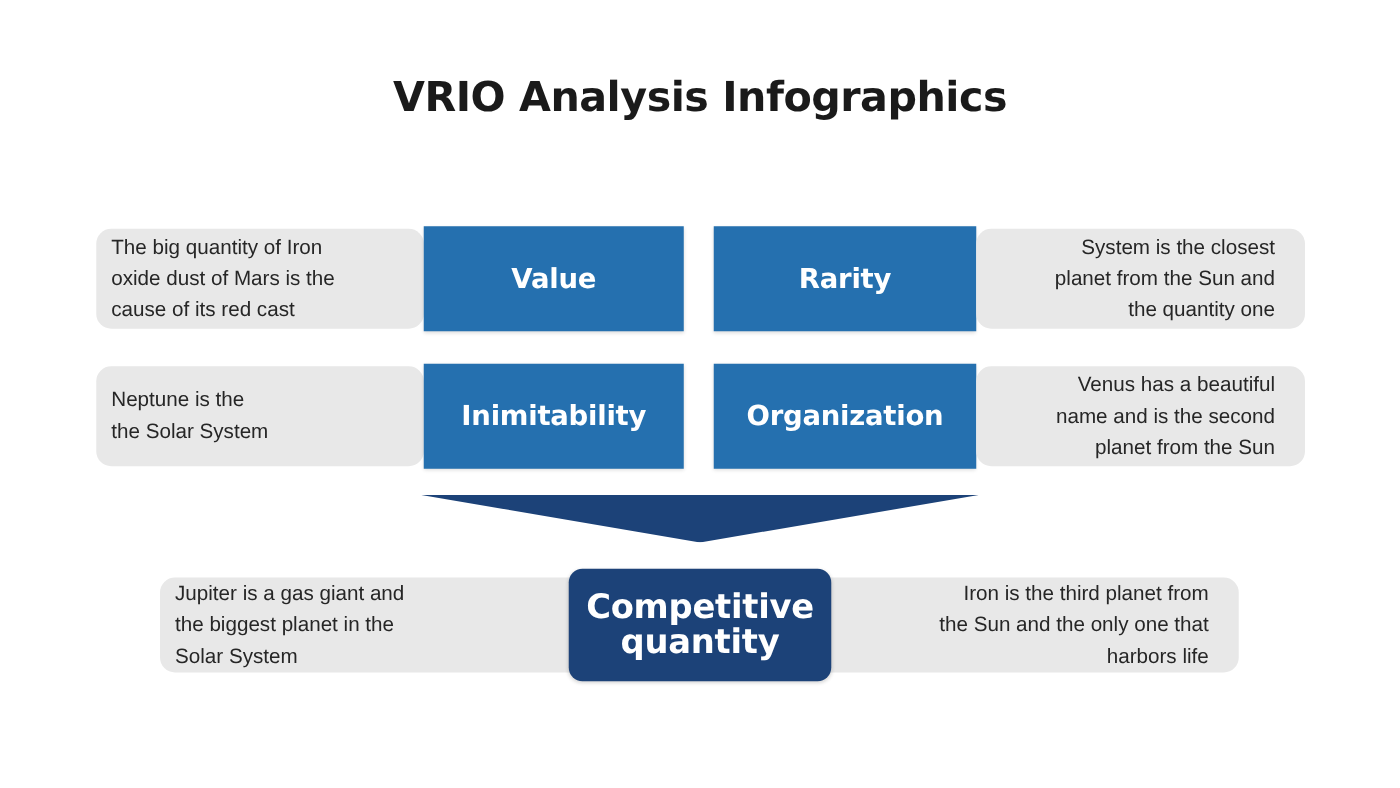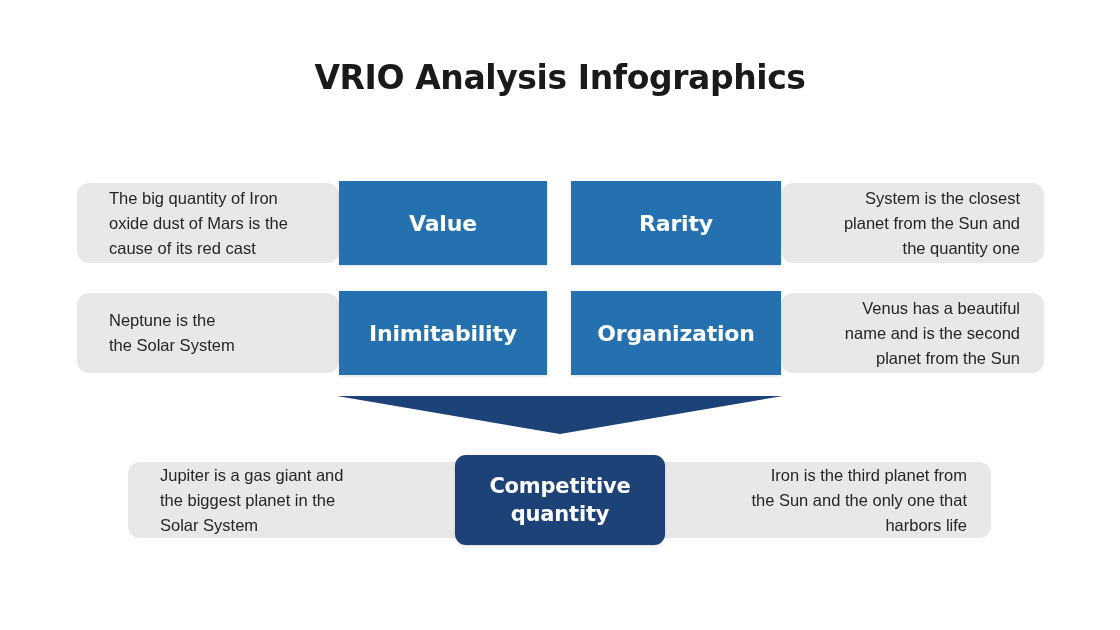--- a/index.html
+++ b/index.html
@@ -44,21 +44,21 @@
     box-sizing: border-box;
     display: flex;
     flex-direction: column;
     justify-content: center;
     font-family: "Liberation Sans", sans-serif;
     font-size: 16.5px;
     line-height: 25px;
     color: #262626;
   }
   .desc-block .line { white-space: nowrap; }
-  .desc-left  { text-align: left;  align-items: flex-start; padding-left: 32px;  padding-right: 50px; }
+  .desc-left  { text-align: left;  align-items: flex-start; padding-left: 12px;  padding-right: 50px; }
   .desc-right { text-align: right; align-items: flex-end;   padding-right: 24px; padding-left: 50px; }
 
   .vrio-card {
     position: absolute;
     background: #2570af;
     border-radius: 0;
     display: flex;
     align-items: center;
     justify-content: center;
     font-family: "DejaVu Sans", sans-serif;
@@ -73,21 +73,21 @@
   .result-card {
     position: absolute;
     background: #1c4278;
     border-radius: 11px;
     display: flex;
     flex-direction: column;
     align-items: center;
     justify-content: center;
     font-family: "DejaVu Sans", sans-serif;
     font-weight: 700;
-    font-size: 21px;
+    font-size: 27px;
     line-height: 28px;
     letter-spacing: -0.2px;
     color: #ffffff;
     text-align: center;
     box-shadow: 0 1px 3px rgba(0,0,0,0.16);
   }
 
   
   #row1-left   { left: 77px;  top: 183px; width: 262px; height: 80px; }
   #row1-right  { left: 781px; top: 183px; width: 263px; height: 80px; }

